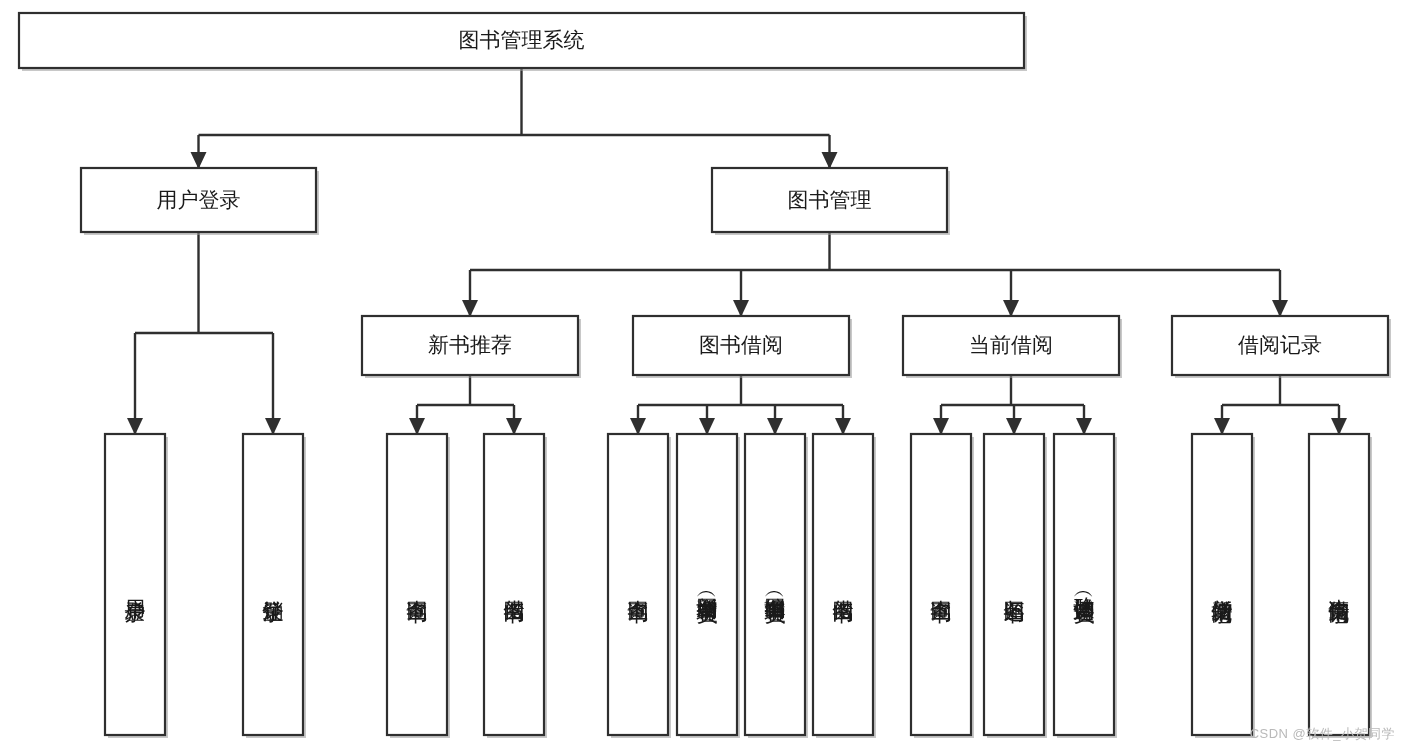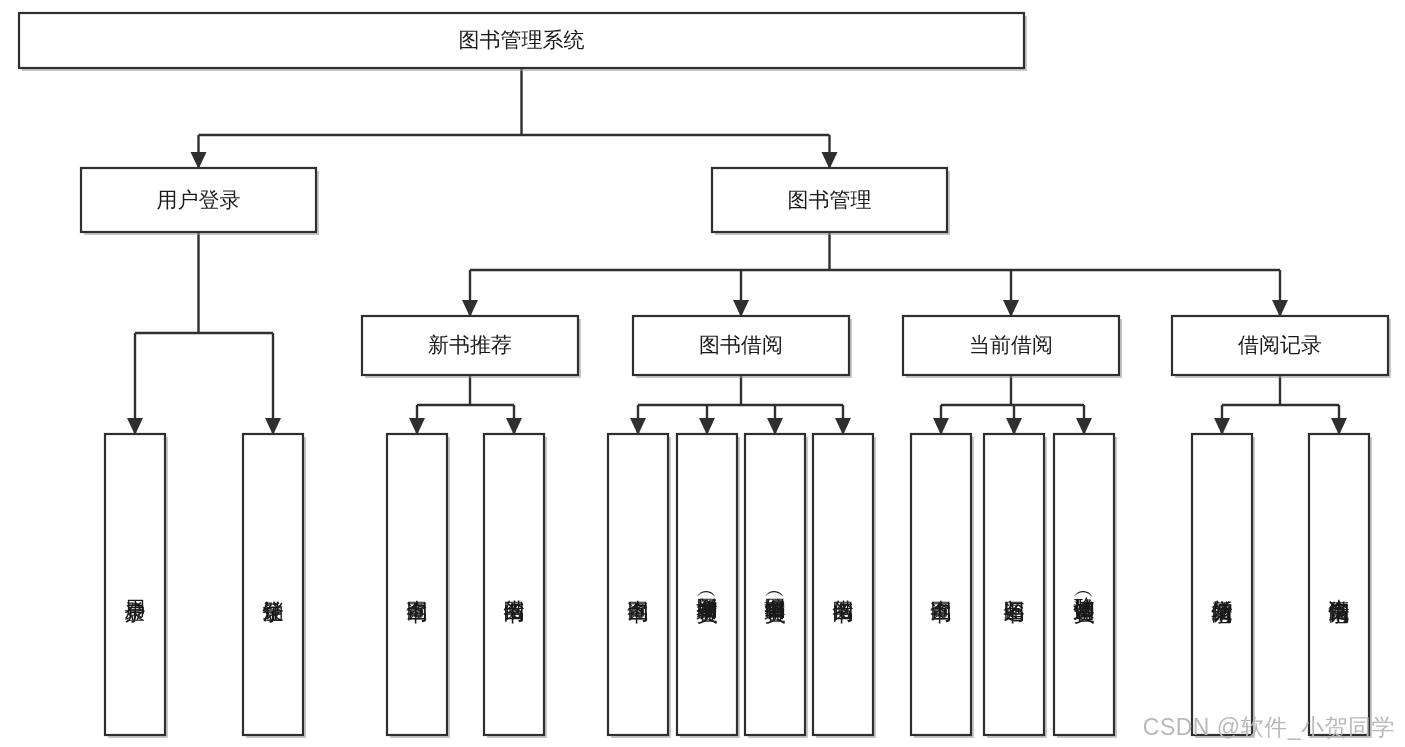--- a/index.html
+++ b/index.html
@@ -61,21 +61,21 @@
     align-items: center;
     justify-content: center;
     white-space: nowrap;
     pointer-events: none;
   }
   .watermark {
     position: absolute;
     right: 10px;
     bottom: 4px;
     font-family: "Liberation Sans", "DejaVu Sans", sans-serif;
-    font-size: 23px;
+    font-size: 13px;
     color: #b9b9b9;
     letter-spacing: .5px;
     white-space: nowrap;
   }
 </style>
 </head>
 <body>
 
 <div id="diagram-root">
   <svg id="diagram-svg" width="1405" height="747" viewBox="0 0 1405 747">

